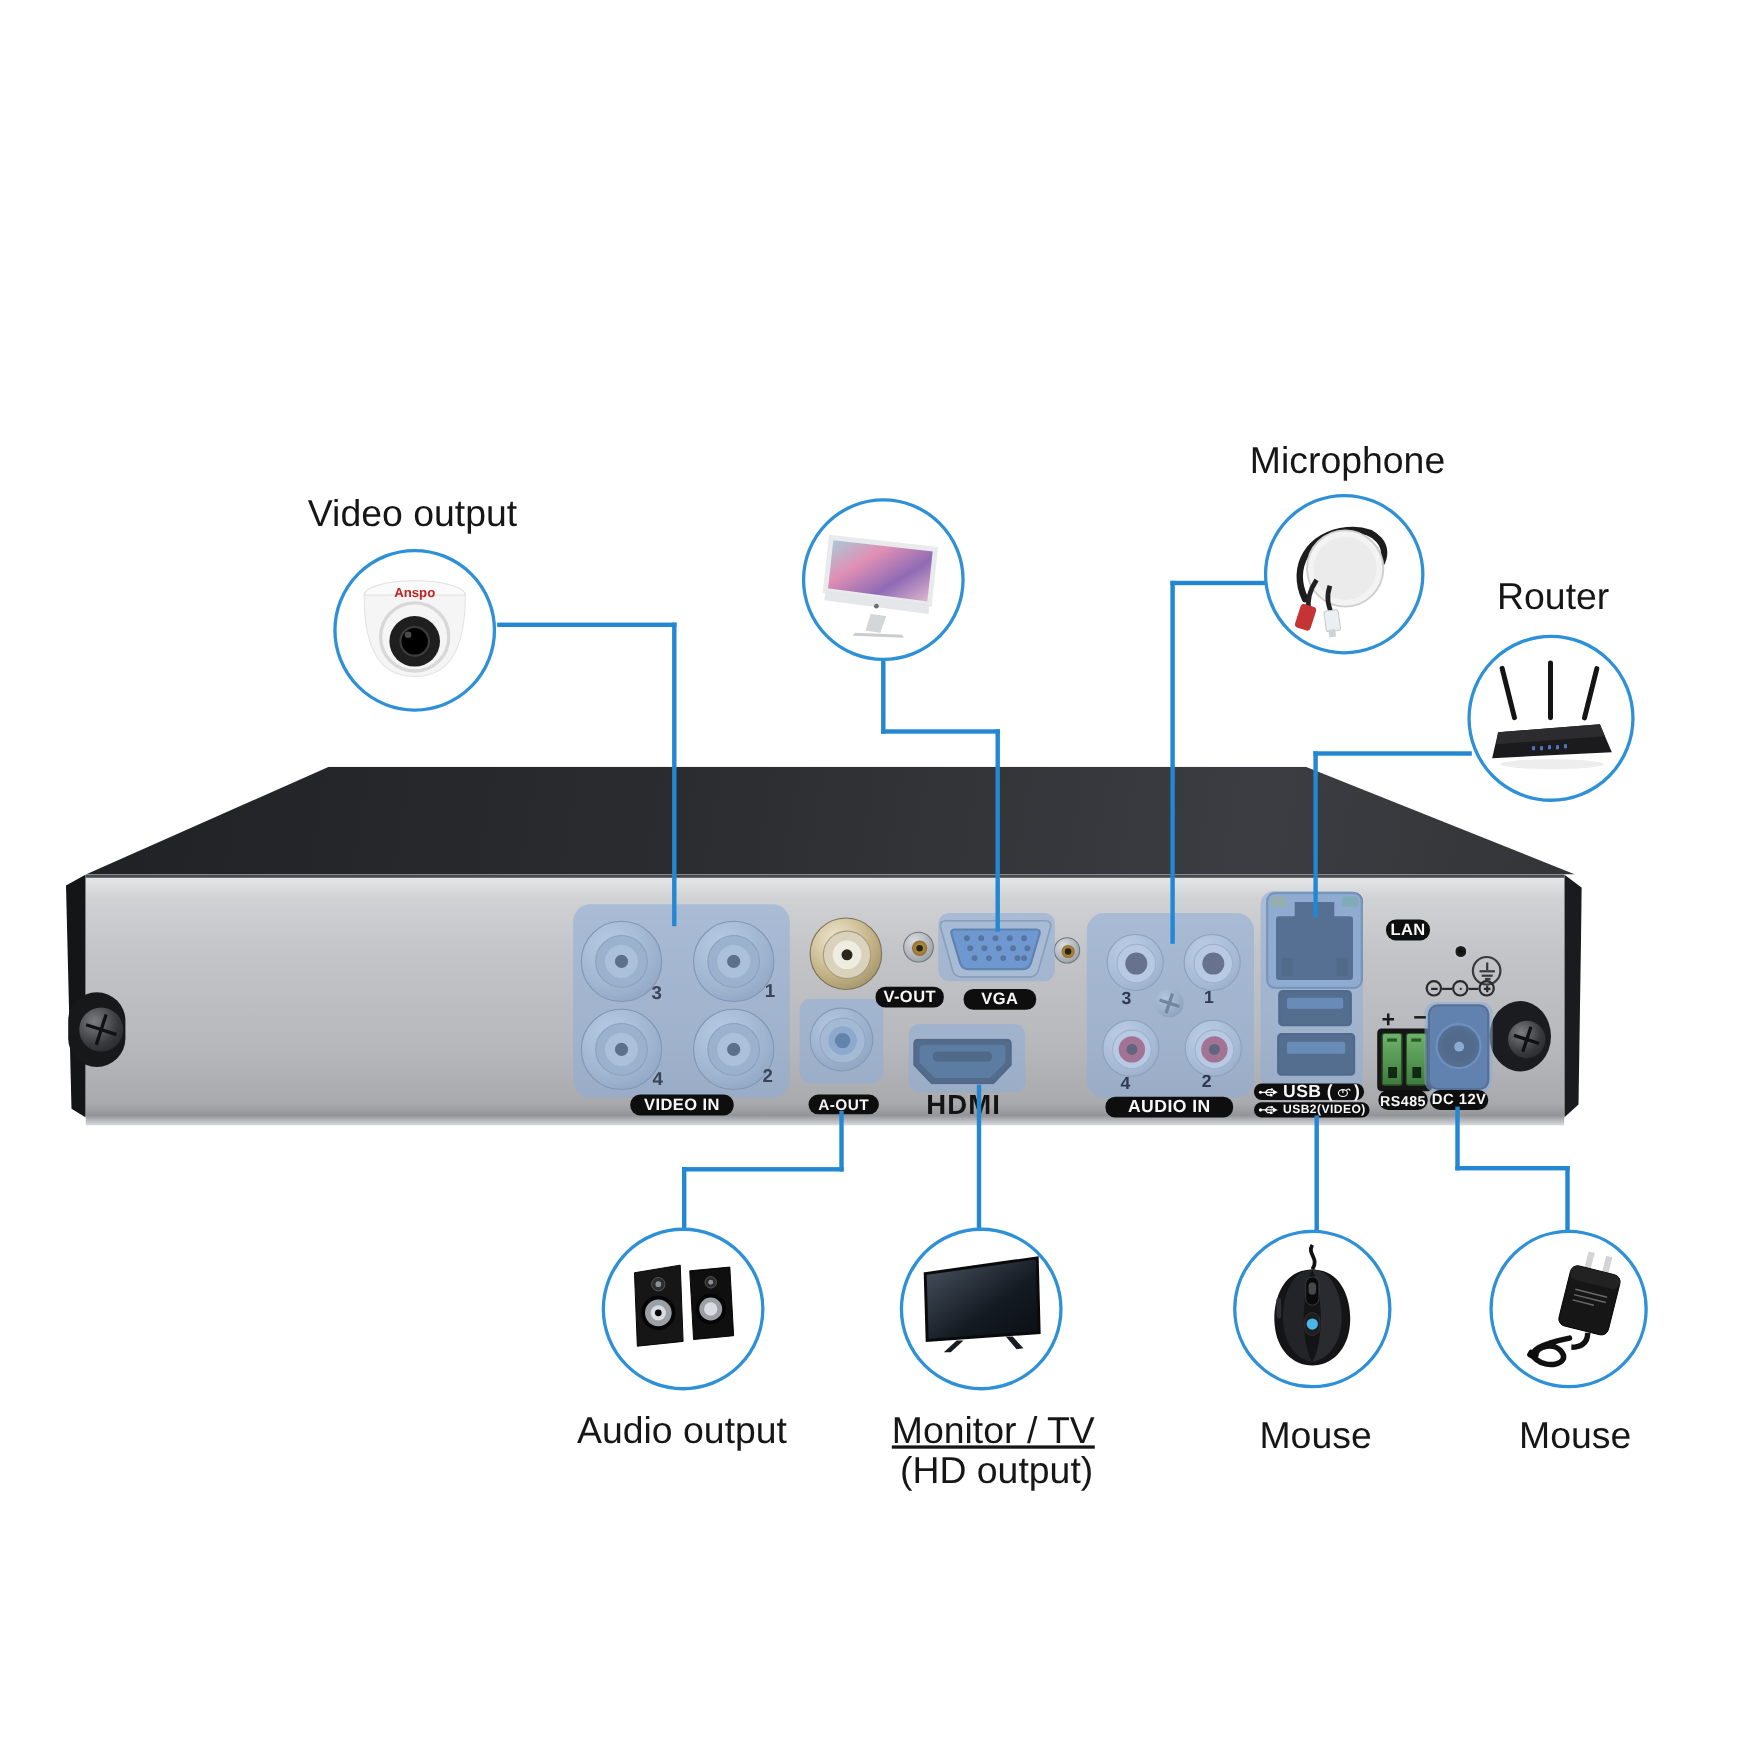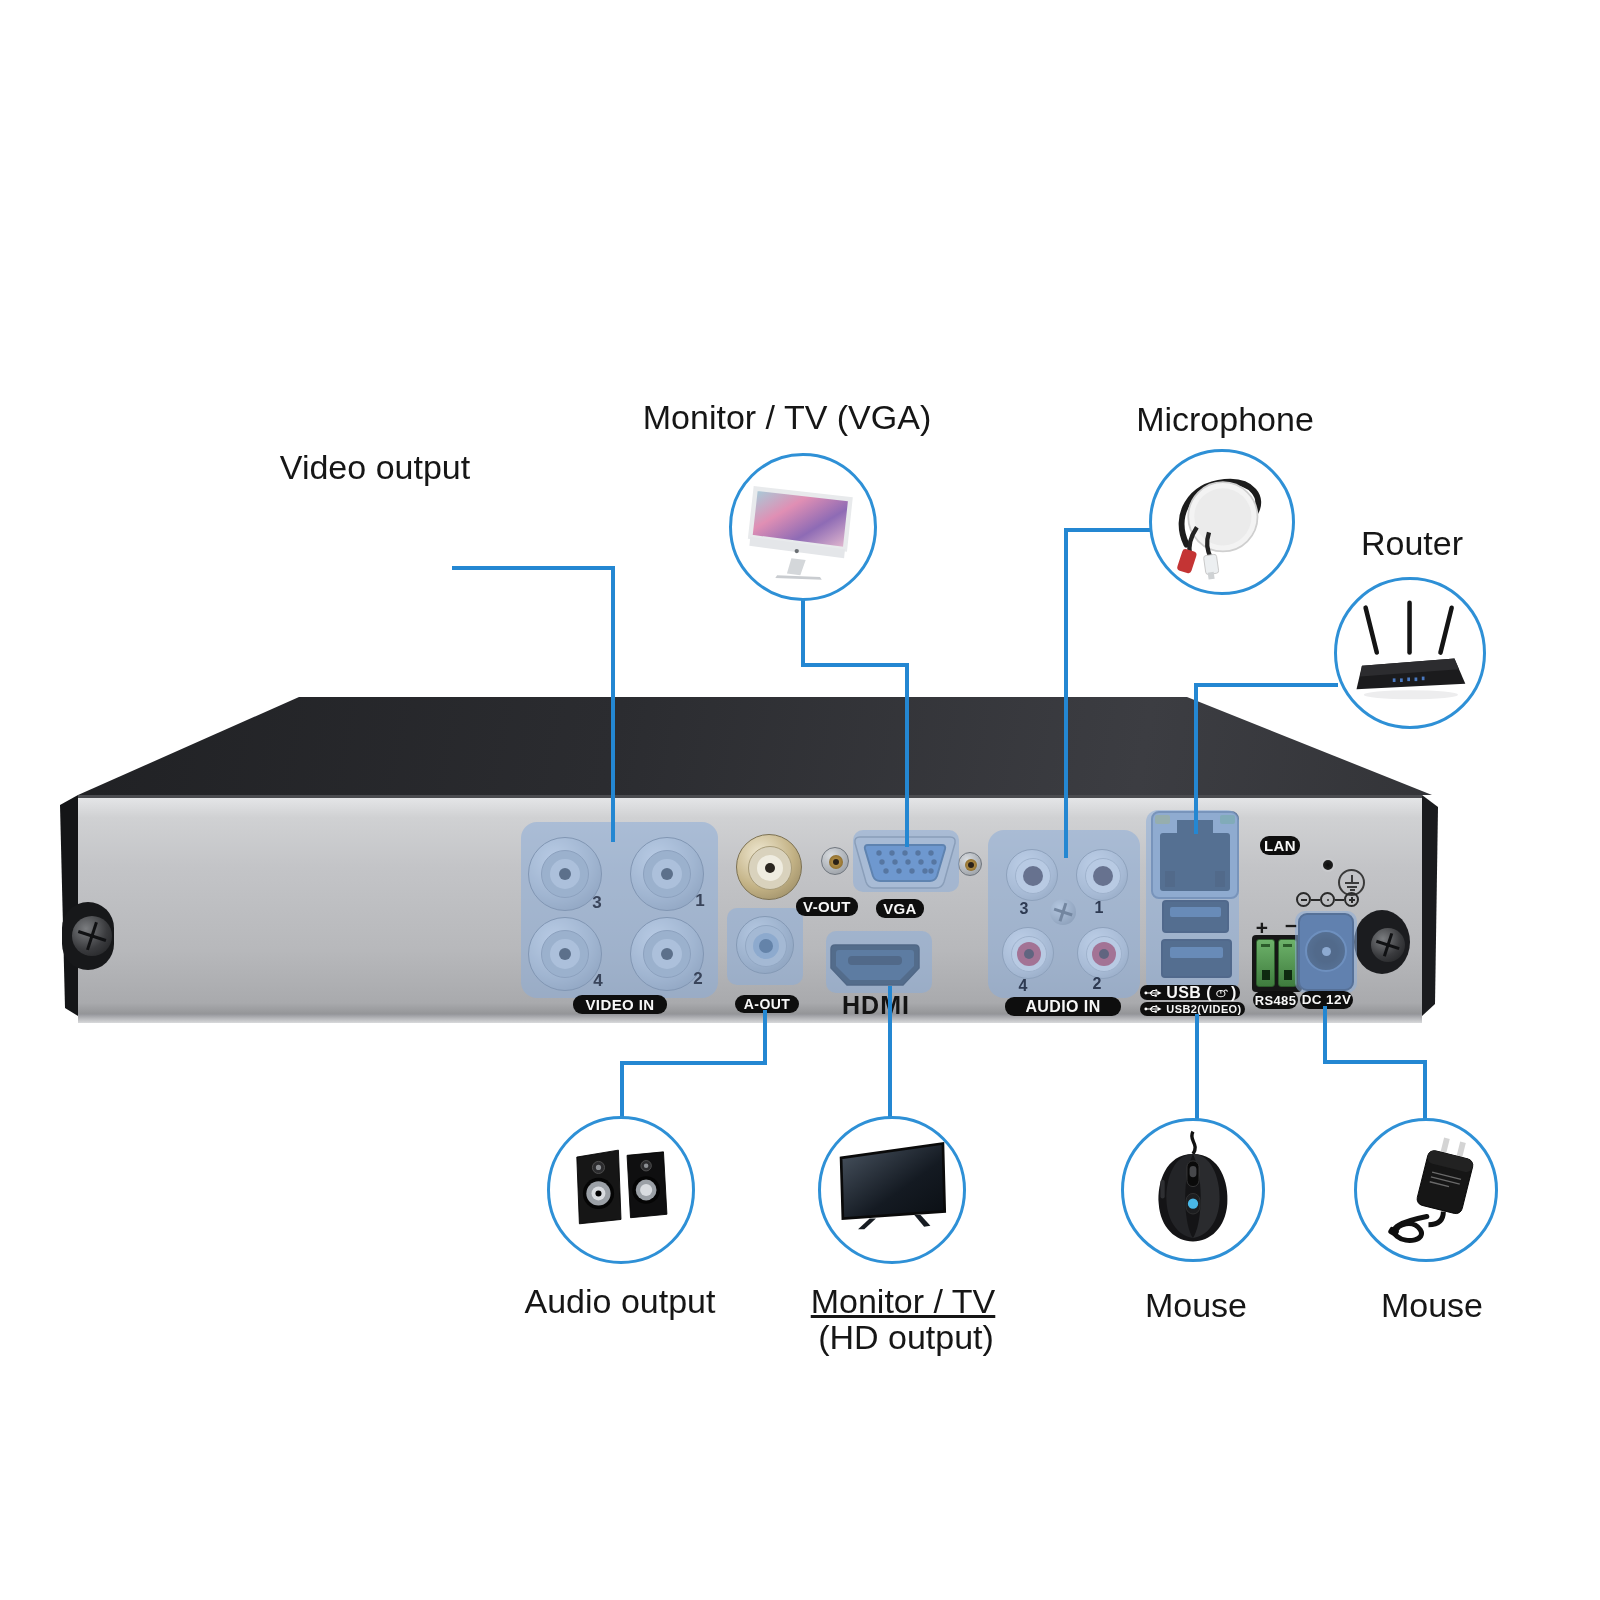--- a/index.html
+++ b/index.html
@@ -224,21 +224,21 @@
     <span class="num" style="left:1099px;top:908px;font-size:16px;color:#2e3a52;">1</span>
     <span class="num" style="left:1023px;top:986px;font-size:16px;color:#2e3a52;">4</span>
     <span class="num" style="left:1097px;top:984px;font-size:16px;color:#2e3a52;">2</span>
 
     <div class="tag" style="left:573px;top:995px;width:94px;height:19px;font-size:15px;">
       <span>VIDEO IN</span>
       </div>
     <div class="tag" style="left:796px;top:897px;width:62px;height:19px;font-size:15px;">
       <span>V-OUT</span>
       </div>
-    <div class="tag" style="left:876px;top:899px;width:48px;height:19px;font-size:15px;">
+    <div class="tag" style="left:876px;top:899px;width:66px;height:19px;font-size:15px;">
       <span>VGA</span>
       </div>
     <div class="tag" style="left:735px;top:995px;width:64px;height:18px;font-size:14px;">
       <span>A-OUT</span>
       </div>
     <div style="position:absolute;left:836px;top:991px;width:80px;text-align:center;
          font-weight:700;font-size:25px;color:#141414;letter-spacing:1px;">
       <span>HDMI</span></div>
     <div class="tag" style="left:1005px;top:997px;width:116px;height:19px;font-size:16px;">
       <span>AUDIO IN</span>
@@ -306,20 +306,31 @@
   <div class="ln v" style="left:1194px;top:683px;height:151px;"></div>
   <div class="ln v" style="left:763px;top:1010px;height:55px;"></div>
   <div class="ln h" style="left:620px;top:1061px;width:147px;"></div>
   <div class="ln v" style="left:620px;top:1061px;height:59px;"></div>
   <div class="ln v" style="left:888px;top:986px;height:134px;"></div>
   <div class="ln v" style="left:1195px;top:1014px;height:108px;"></div>
   <div class="ln v" style="left:1323px;top:1006px;height:58px;"></div>
   <div class="ln h" style="left:1323px;top:1060px;width:104px;"></div>
   <div class="ln v" style="left:1423px;top:1060px;height:62px;"></div>
 
+  <div class="ring" style="left:303px;top:499px;width:148px;height:148px;">
+    <svg width="120" height="112" viewBox="0 0 120 112">
+      <ellipse cx="60" cy="24" rx="46" ry="13" fill="#fafafa" stroke="#e1e1e1"></ellipse>
+      <path d="M14,24 C14,76 30,98 60,98 C90,98 106,76 106,24 Z" fill="#f5f5f5" stroke="#e3e3e3"></path>
+      <circle cx="60" cy="62" r="31" fill="none" stroke="#d8d8d8" stroke-width="3"></circle>
+      <circle cx="60" cy="66" r="23" fill="#1f1f1f"></circle>
+      <circle cx="60" cy="66" r="13" fill="#000" stroke="#3c3c3c" stroke-width="2"></circle>
+      <circle cx="54" cy="60" r="3" fill="#4a4a4a"></circle>
+      <text x="60" y="26" text-anchor="middle" font-size="12" font-weight="bold" fill="#c22222" font-family="Liberation Sans, sans-serif">Anspo</text>
+    </svg>
+    </div>
 
   <div class="ring" style="left:729px;top:453px;width:148px;height:148px;">
     <svg width="134" height="130" viewBox="0 0 150 130">
       <defs>
           <linearGradient id="mon-g" x1="0" y1="0" x2="1" y2="1">
         <stop offset="0" stop-color="#9fd4de"></stop>
             <stop offset="0.35" stop-color="#e08fb4"></stop>
         <stop offset="0.65" stop-color="#8e6bb5"></stop>
             <stop offset="1" stop-color="#eec3d2"></stop>
           </linearGradient>
@@ -423,21 +434,20 @@
         <line x1="80" y1="64" x2="104" y2="64"></line>
           </g>
       </g>
       <path d="M76,102 C46,108 28,116 40,126 C52,136 76,130 68,118 C60,106 40,110 38,122" fill="none" stroke="#101010" stroke-width="6" stroke-linecap="round"></path>
       <path d="M96,96 C96,108 88,112 78,112" fill="none" stroke="#101010" stroke-width="6"></path>
       <rect x="30" y="116" width="12" height="9" rx="3" fill="#0c0c0c" transform="rotate(30 36 120)"></rect>
     </svg>
     </div>
 
   <div class="cap" style="left:375px;top:448px;">Video output</div>
-  <div class="cap" style="left:787px;top:398px;">Monitor / TV (VGA)</div>
   <div class="cap" style="left:1225px;top:400px;">Microphone</div>
   <div class="cap" style="left:1412px;top:524px;">Router</div>
   <div class="cap" style="left:620px;top:1282px;">Audio output</div>
   <div class="cap" style="left:903px;top:1282px;text-decoration:underline;">Monitor / TV</div>
   <div class="cap" style="left:906px;top:1318px;">(HD output)</div>
   <div class="cap" style="left:1196px;top:1286px;">Mouse</div>
   <div class="cap" style="left:1432px;top:1286px;">Mouse</div>
 
 </div>
 

